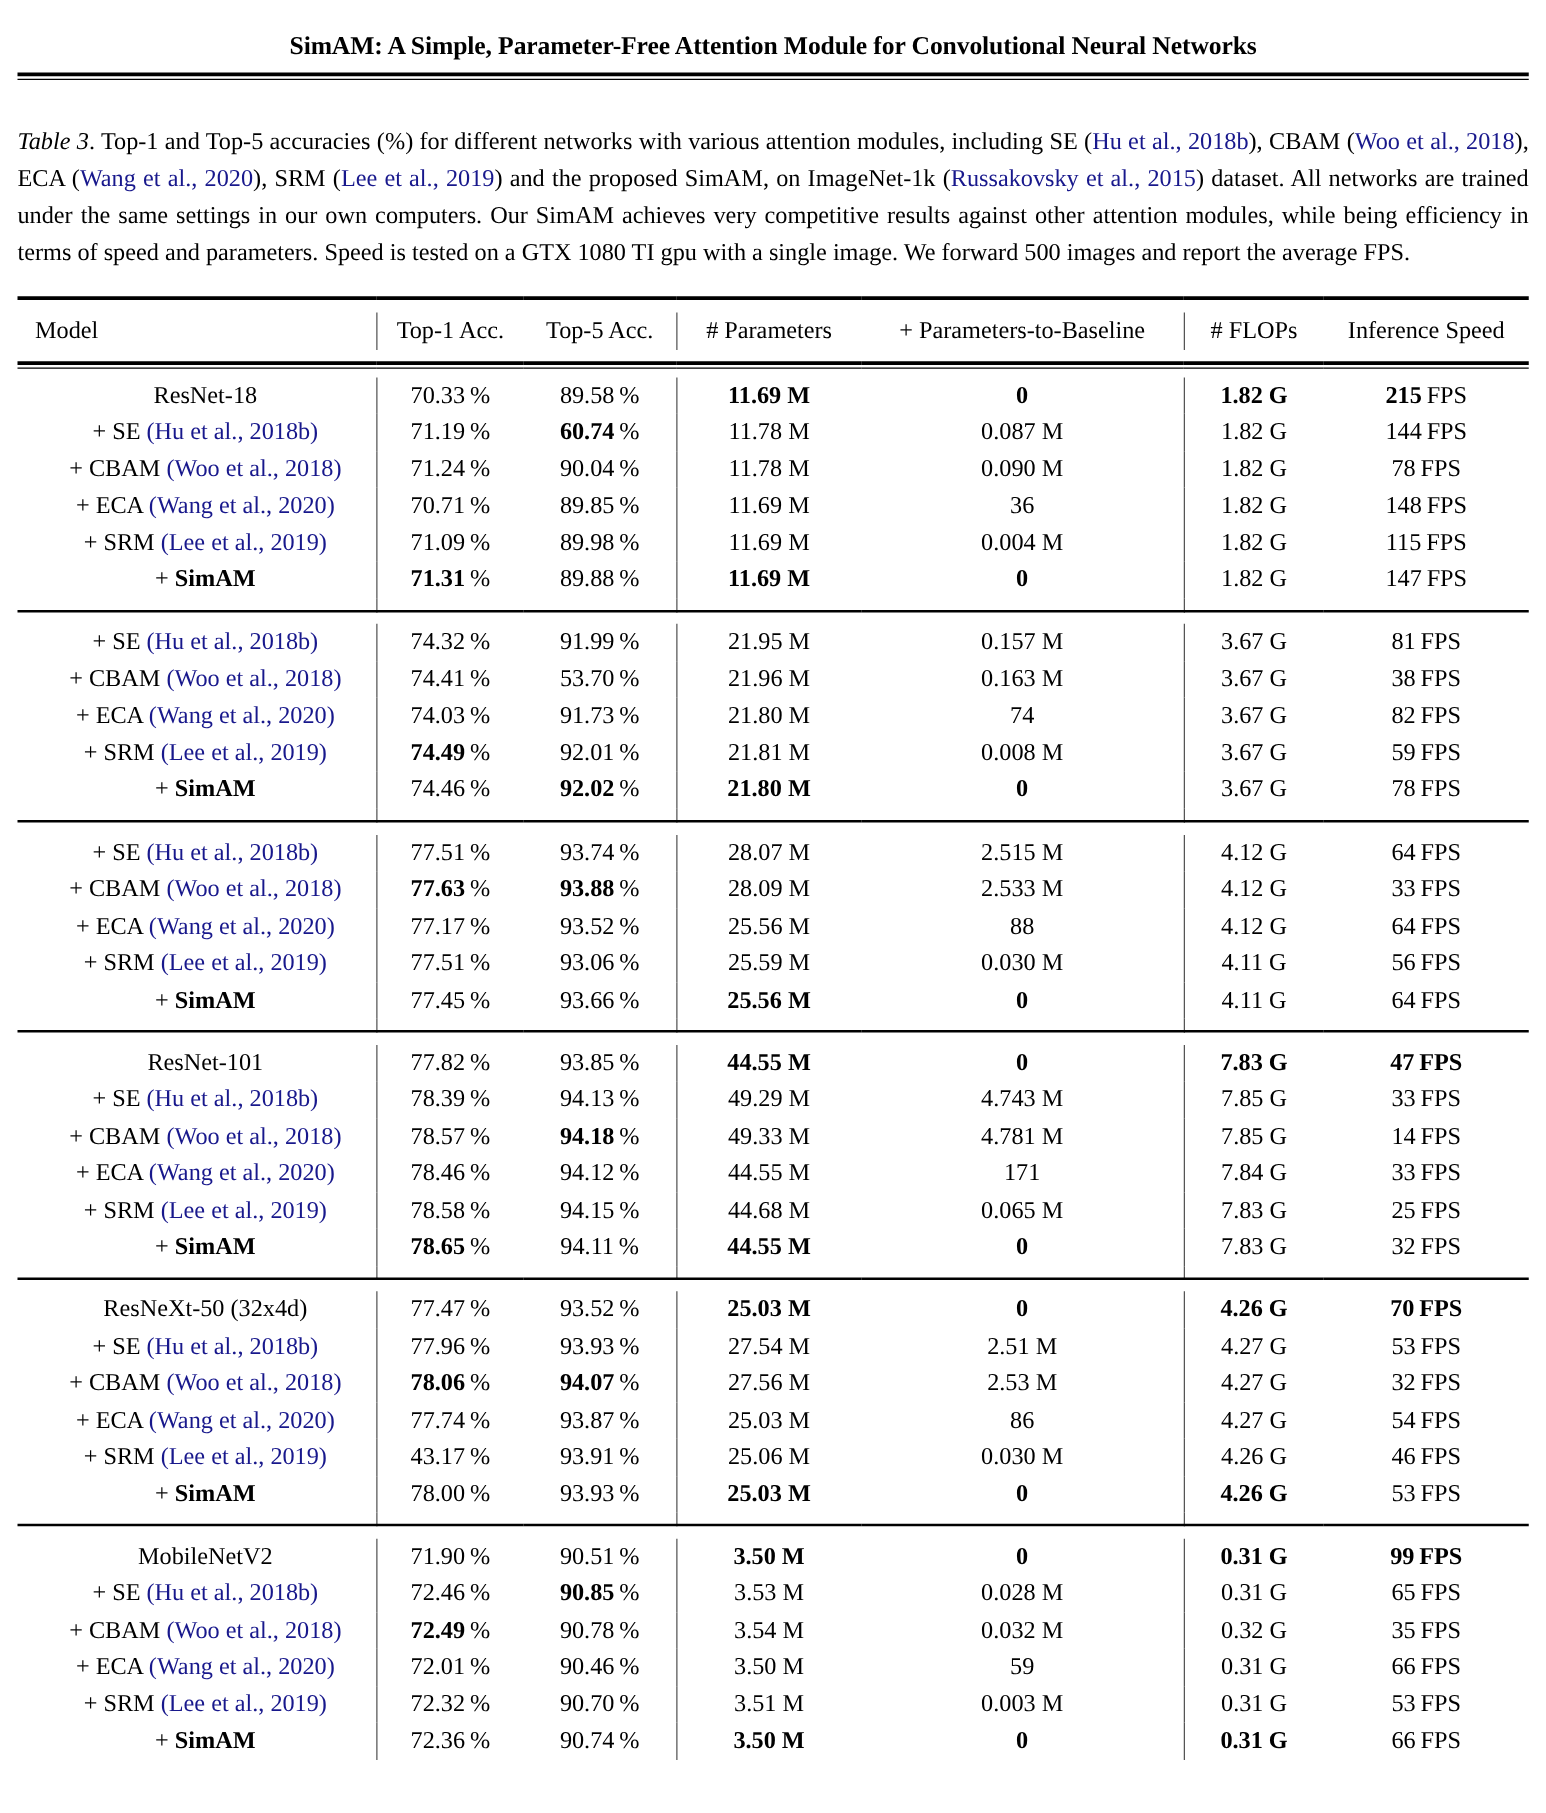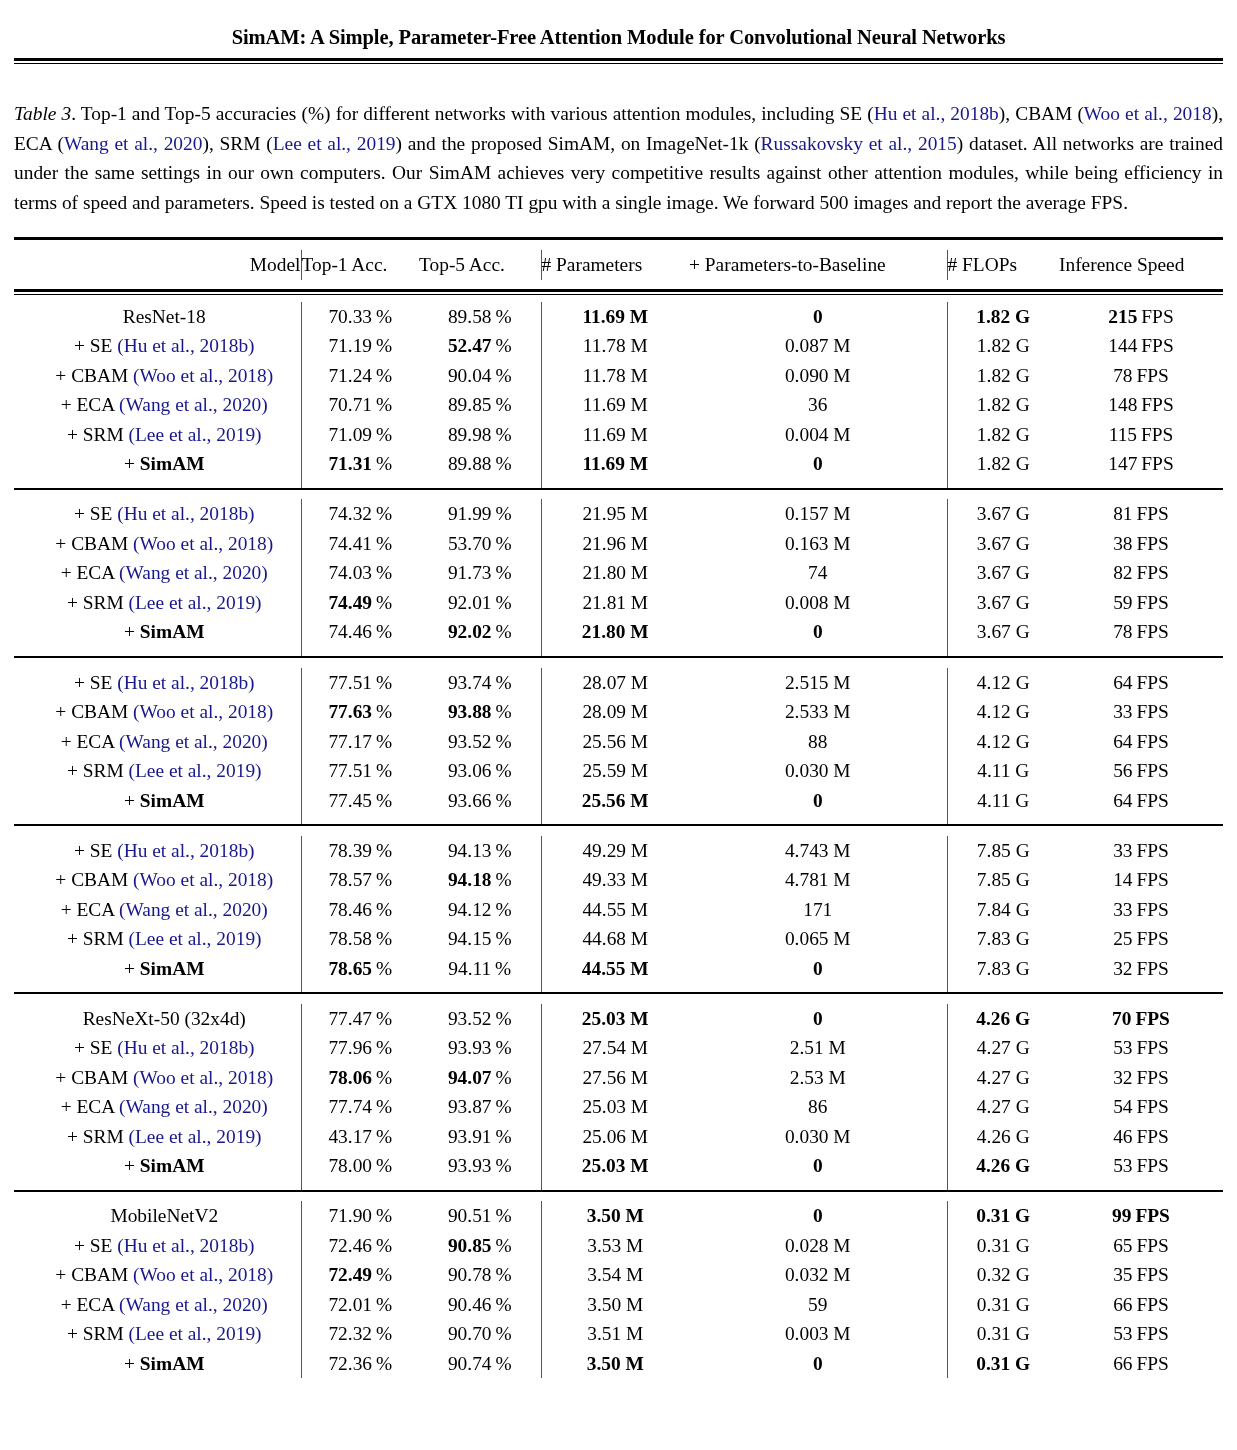--- a/index.html
+++ b/index.html
@@ -85,25 +85,25 @@
   tr.rule-thick td { border-top: 2.6px solid #000; height: 2.6px; font-size: 0; line-height: 0; }
 
   
   .vl { border-left: 1.4px solid #555; }
 
   th.hd, td.cell {
     height: 29.5px;
     line-height: 29.5px;
   }
   th.hd {
-    text-align: left;
+    text-align: center;
     padding-left: 8px;
     padding-right: 8px;
   }
-  th.hd.left { text-align: right; padding-left: 14px; }
+  th.hd.left { text-align: left; padding-left: 14px; }
   td.cell { text-align: center; }
   td.cell.model { text-align: center; padding-left: 14px; }
 
   
   tr.gap-top td { height: 7px; font-size: 0; line-height: 0; }
   tr.gap-bot td { height: 9px; font-size: 0; line-height: 0; }
 
   .b { font-weight: bold; }
   .unit { font-weight: normal; }
   .plus { font-weight: normal; }
@@ -161,21 +161,21 @@
             <td class="cell vl"><span class="">70.33</span> <span class="unit">%</span></td>
             <td class="cell "><span class="">89.58</span> <span class="unit">%</span></td>
             <td class="cell vl"><span class="b">11.69 M</span></td>
             <td class="cell "><span class="b">0</span></td>
             <td class="cell vl"><span class="b">1.82 G</span></td>
             <td class="cell "><span class="b">215</span> <span class="unit">FPS</span></td>
           </tr>
           <tr>
             <td class="cell model"><span class="plus">+ </span><span>SE</span> <span class="cite">(Hu et al., 2018b)</span></td>
             <td class="cell vl"><span class="">71.19</span> <span class="unit">%</span></td>
-            <td class="cell "><span class="b">52.47</span> <span class="unit">%</span></td>
+            <td class="cell "><span class="b">60.74</span> <span class="unit">%</span></td>
             <td class="cell vl"><span>11.78 M</span></td>
             <td class="cell "><span>0.087 M</span></td>
             <td class="cell vl"><span>1.82 G</span></td>
             <td class="cell "><span class="">144</span> <span class="unit">FPS</span></td>
           </tr>
           <tr>
             <td class="cell model"><span class="plus">+ </span><span>CBAM</span> <span class="cite">(Woo et al., 2018)</span></td>
             <td class="cell vl"><span class="">71.24</span> <span class="unit">%</span></td>
             <td class="cell "><span class="">90.04</span> <span class="unit">%</span></td>
             <td class="cell vl"><span>11.78 M</span></td>
@@ -339,20 +339,29 @@
             <td class="vl"></td>
             <td></td>
           </tr>
           <tr class="rule-thick">
             <td colspan="7"></td>
           </tr>
           <tr class="gap-top">
             <td colspan="7"></td>
           </tr>
           <tr>
+            <td class="cell model"><span>ResNet-101</span></td>
+            <td class="cell vl"><span class="">77.82</span> <span class="unit">%</span></td>
+            <td class="cell "><span class="">93.85</span> <span class="unit">%</span></td>
+            <td class="cell vl"><span class="b">44.55 M</span></td>
+            <td class="cell "><span class="b">0</span></td>
+            <td class="cell vl"><span class="b">7.83 G</span></td>
+            <td class="cell "><span class="b">47</span> <span class="b">FPS</span></td>
+          </tr>
+          <tr>
             <td class="cell model"><span class="plus">+ </span><span>SE</span> <span class="cite">(Hu et al., 2018b)</span></td>
             <td class="cell vl"><span class="">78.39</span> <span class="unit">%</span></td>
             <td class="cell "><span class="">94.13</span> <span class="unit">%</span></td>
             <td class="cell vl"><span>49.29 M</span></td>
             <td class="cell "><span>4.743 M</span></td>
             <td class="cell vl"><span>7.85 G</span></td>
             <td class="cell "><span class="">33</span> <span class="unit">FPS</span></td>
           </tr>
           <tr>
             <td class="cell model"><span class="plus">+ </span><span>CBAM</span> <span class="cite">(Woo et al., 2018)</span></td>

